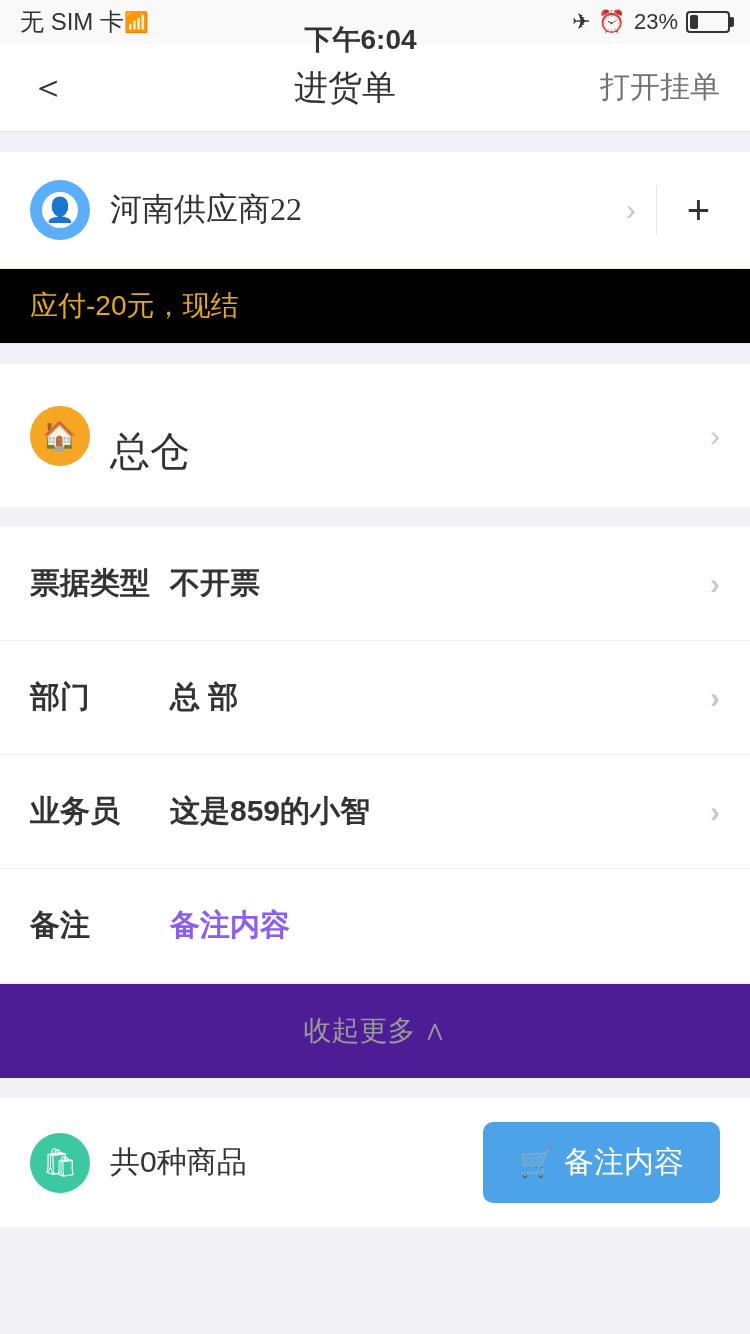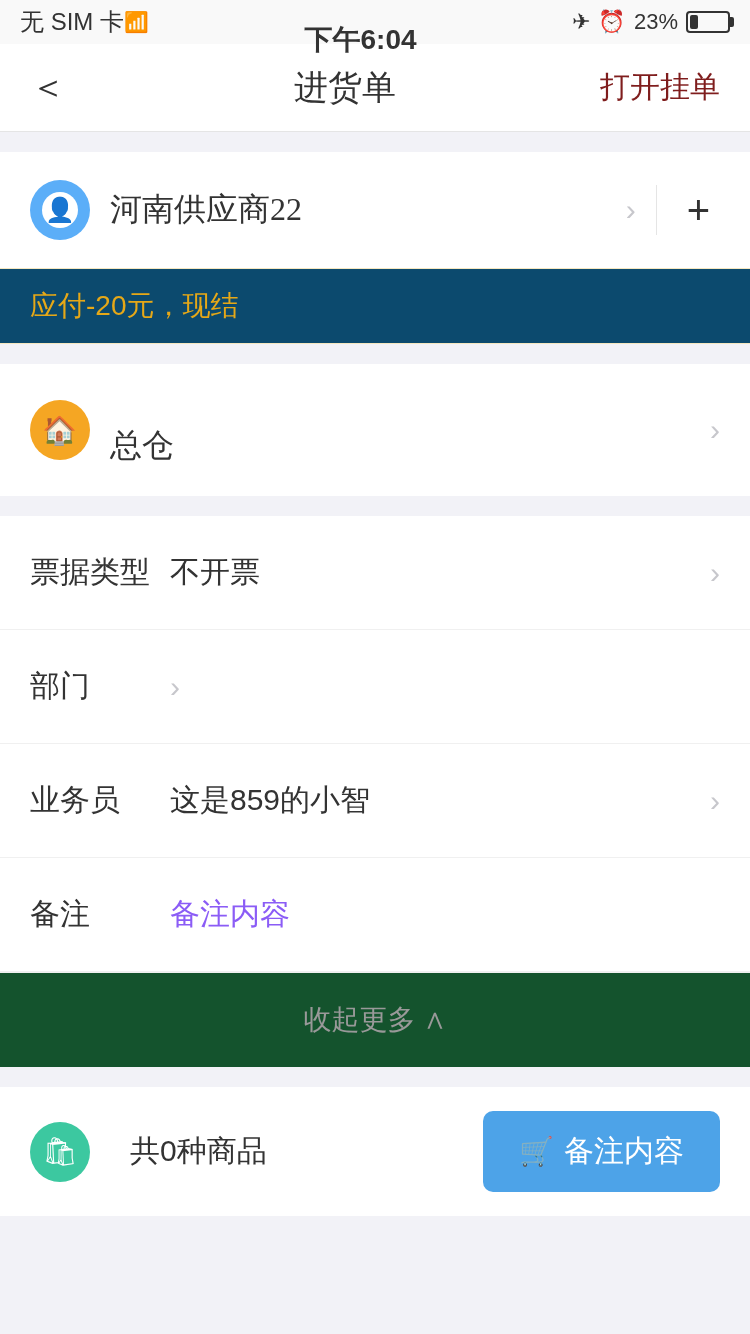--- a/index.html
+++ b/index.html
@@ -72,21 +72,21 @@
       cursor: pointer;
       width: 60px;
     }
     .nav-title {
       font-size: 34px;
       font-weight: 400;
       color: #333;
     }
     .nav-action {
       font-size: 30px;
-      color: #7f1d1d;
+      color: #737373;
       cursor: pointer;
     }
 
     
     .section-divider {
       width: 750px;
       height: 20px;
       background: #f2f2f7;
     }
 
@@ -146,21 +146,21 @@
     }
     .add-btn {
       font-size: 40px;
       color: #333;
       cursor: pointer;
       padding: 0 10px;
     }
 
     
     .notice-bar {
-      background: #0c4a6e;
+      background: #000000;
       padding: 18px 30px;
       font-size: 28px;
       color: #e6a817;
       border-top: 1px solid #f5e7c0;
       border-bottom: 1px solid #f5e7c0;
     }
 
     
     .warehouse-row {
       display: flex;
@@ -178,36 +178,37 @@
       justify-content: center;
       margin-right: 20px;
       flex-shrink: 0;
     }
     .house-icon {
       font-size: 28px;
       color: #fff;
     }
     .warehouse-name {
       flex: 1;
-      font-size: 32px;
+      font-size: 40px;
       color: #333;
       margin-top: 32px;
     }
 
     
     .form-section {
       background: #fff;
       width: 750px;
     }
     .form-row {
       display: flex;
       align-items: center;
       padding: 36px 30px;
       border-bottom: 1px solid #f0f0f0;
       min-height: 100px;
+      font-weight: bold;
     }
     .form-row:last-child {
       border-bottom: none;
     }
     .form-label {
       font-size: 30px;
       color: #333;
       width: 140px;
       flex-shrink: 0;
     }
@@ -215,21 +216,21 @@
       flex: 1;
       font-size: 30px;
       color: #333;
     }
     .form-value.placeholder {
       color: #8b5cf6;
     }
 
     
     .collapse-row {
-      background: #14532d;
+      background: #4c1d95;
       display: flex;
       align-items: center;
       justify-content: center;
       padding: 28px 30px;
       border-top: 1px solid #f0f0f0;
     }
     .collapse-text {
       font-size: 28px;
       color: #999;
     }
@@ -250,21 +251,20 @@
       display: flex;
       align-items: center;
       justify-content: center;
       margin-right: 20px;
       flex-shrink: 0;
     }
     .product-count {
       flex: 1;
       font-size: 30px;
       color: #333;
-      margin-left: 20px;
     }
     .select-btn {
       background: #4da3e8;
       color: #fff;
       font-size: 30px;
       padding: 20px 36px;
       border-radius: 10px;
       display: flex;
       align-items: center;
       gap: 10px;
@@ -339,20 +339,21 @@
 <div class="form-section">
 
   <div class="form-row">
     <span class="form-label">票据类型</span>
     <span class="form-value">不开票</span>
     <span class="chevron-right">›</span>
   </div>
 
   <div class="form-row">
     <span class="form-label">部门</span>
+    <span class="form-value">总 部</span>
     <span class="chevron-right">›</span>
   </div>
 
   <div class="form-row">
     <span class="form-label">业务员</span>
     <span class="form-value">这是859的小智</span>
     <span class="chevron-right">›</span>
   </div>
 
   <div class="form-row">

